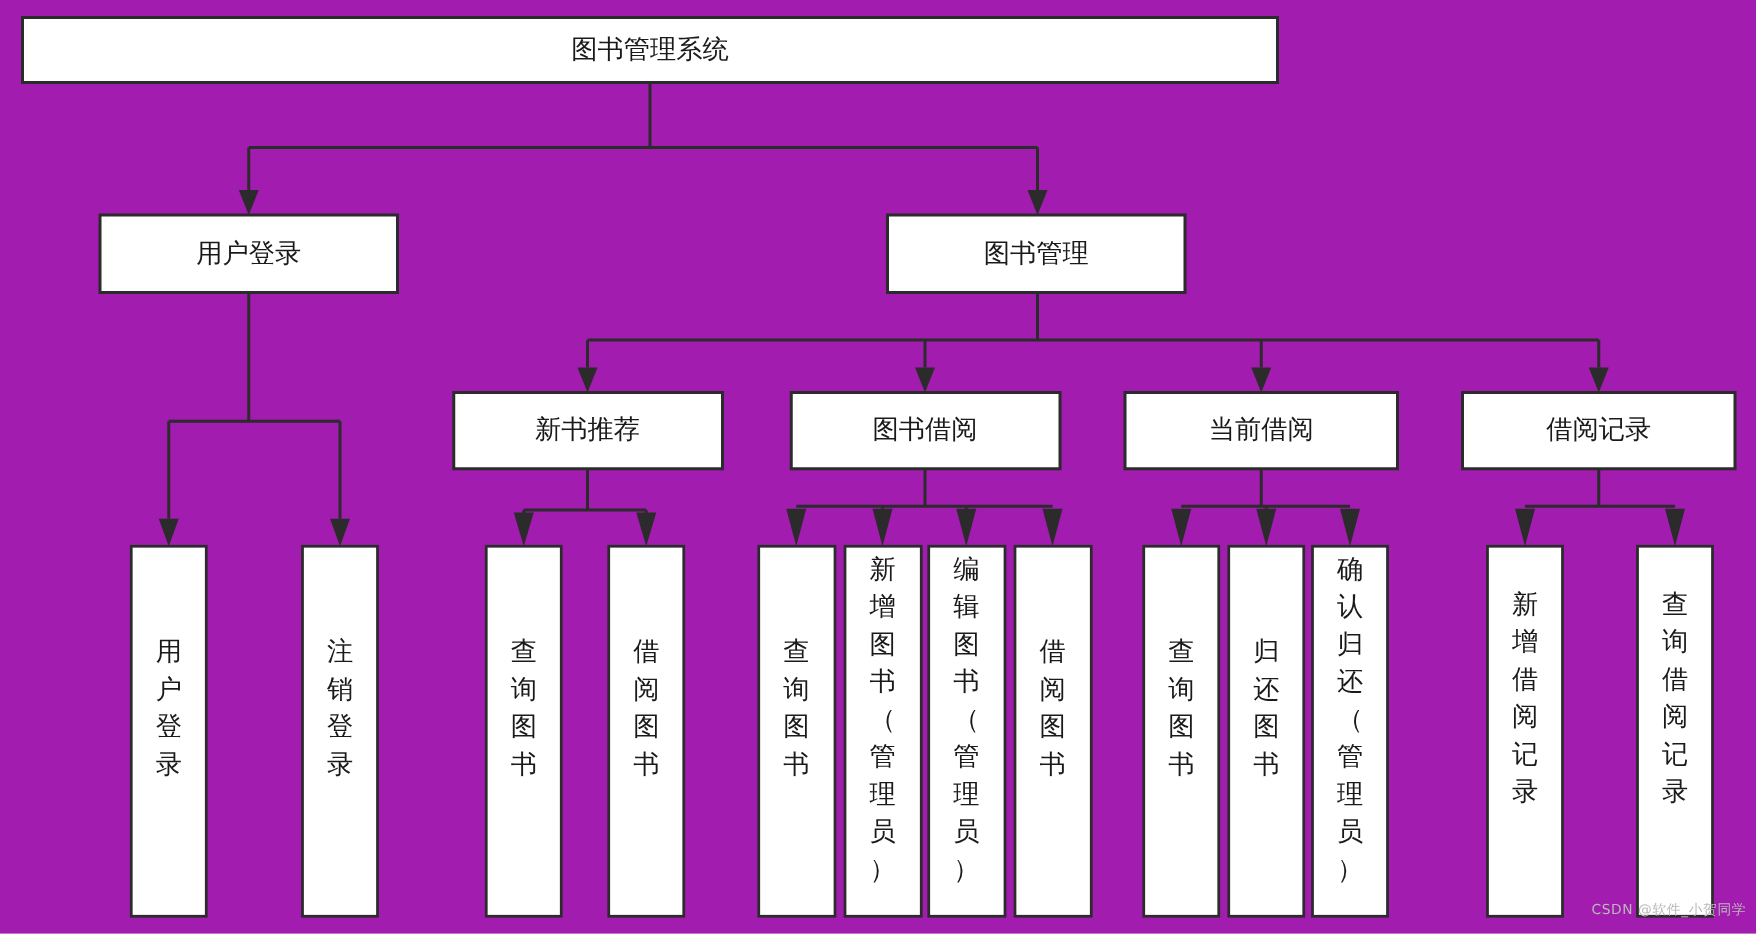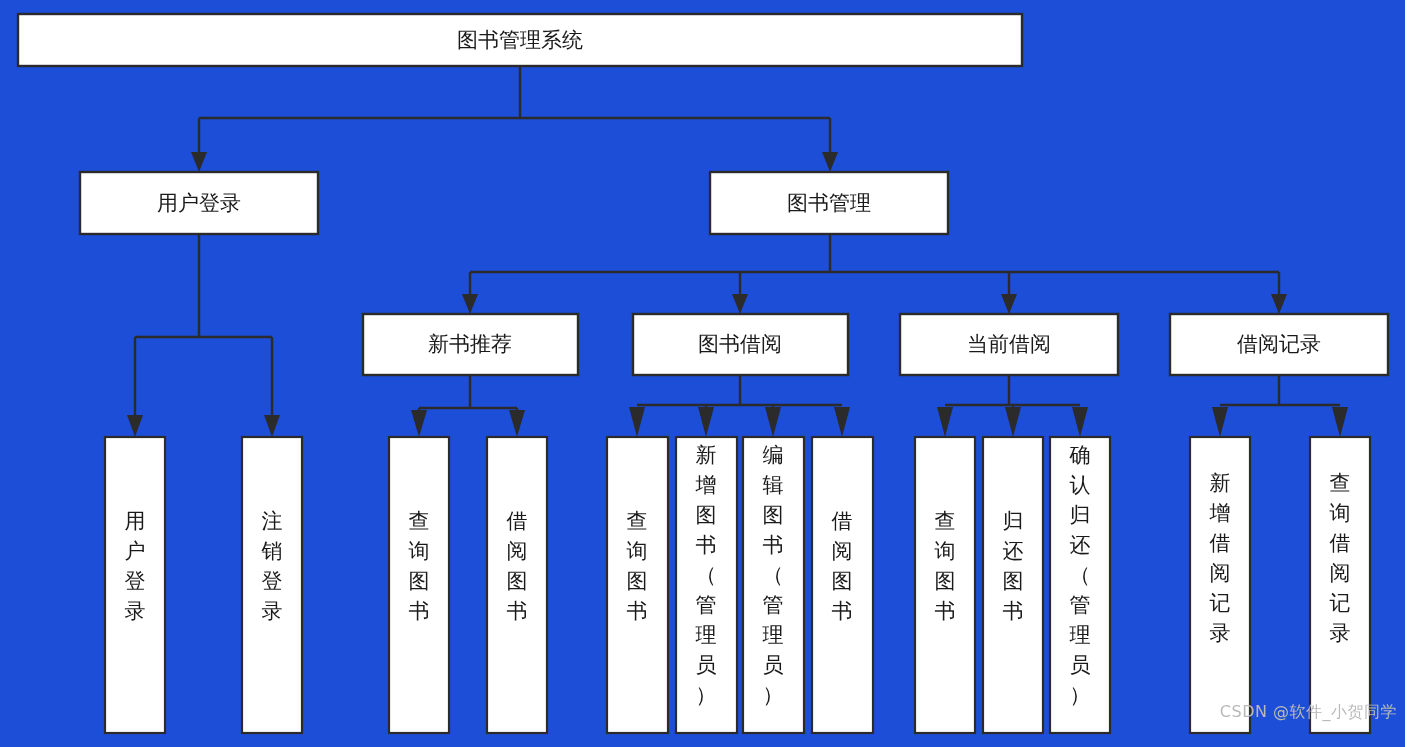--- a/index.html
+++ b/index.html
@@ -7,21 +7,21 @@
     padding: 0;
     background: #ffffff;
   }
   body {
     font-family: "DejaVu Sans", "Liberation Sans", sans-serif;
   }
   #diagram-root {
     position: relative;
     width: 1405px;
     height: 747px;
-    background: #1d4ed8;
+    background: #a21caf;
     overflow: hidden;
   }
   svg#flow-svg {
     position: absolute;
     left: 0;
     top: 0;
     width: 1405px;
     height: 747px;
   }
   .node-box {
@@ -53,23 +53,23 @@
   }
   .leaf-label {
     font-family: "DejaVu Sans", "Liberation Sans", sans-serif;
     fill: #1a1a1a;
     font-size: 21px;
     text-anchor: middle;
   }
   .watermark {
     position: absolute;
     right: 8px;
-    bottom: 24px;
-    font-family: "DejaVu Sans", "Liberation Sans", sans-serif;
-    font-size: 16px;
+    bottom: 12px;
+    font-family: "DejaVu Sans", "Liberation Sans", sans-serif;
+    font-size: 11px;
     color: #b9b9b9;
     letter-spacing: 0.5px;
     white-space: nowrap;
     pointer-events: none;
   }
 </style>
 </head>
 <body>
 
 <div id="diagram-root">

